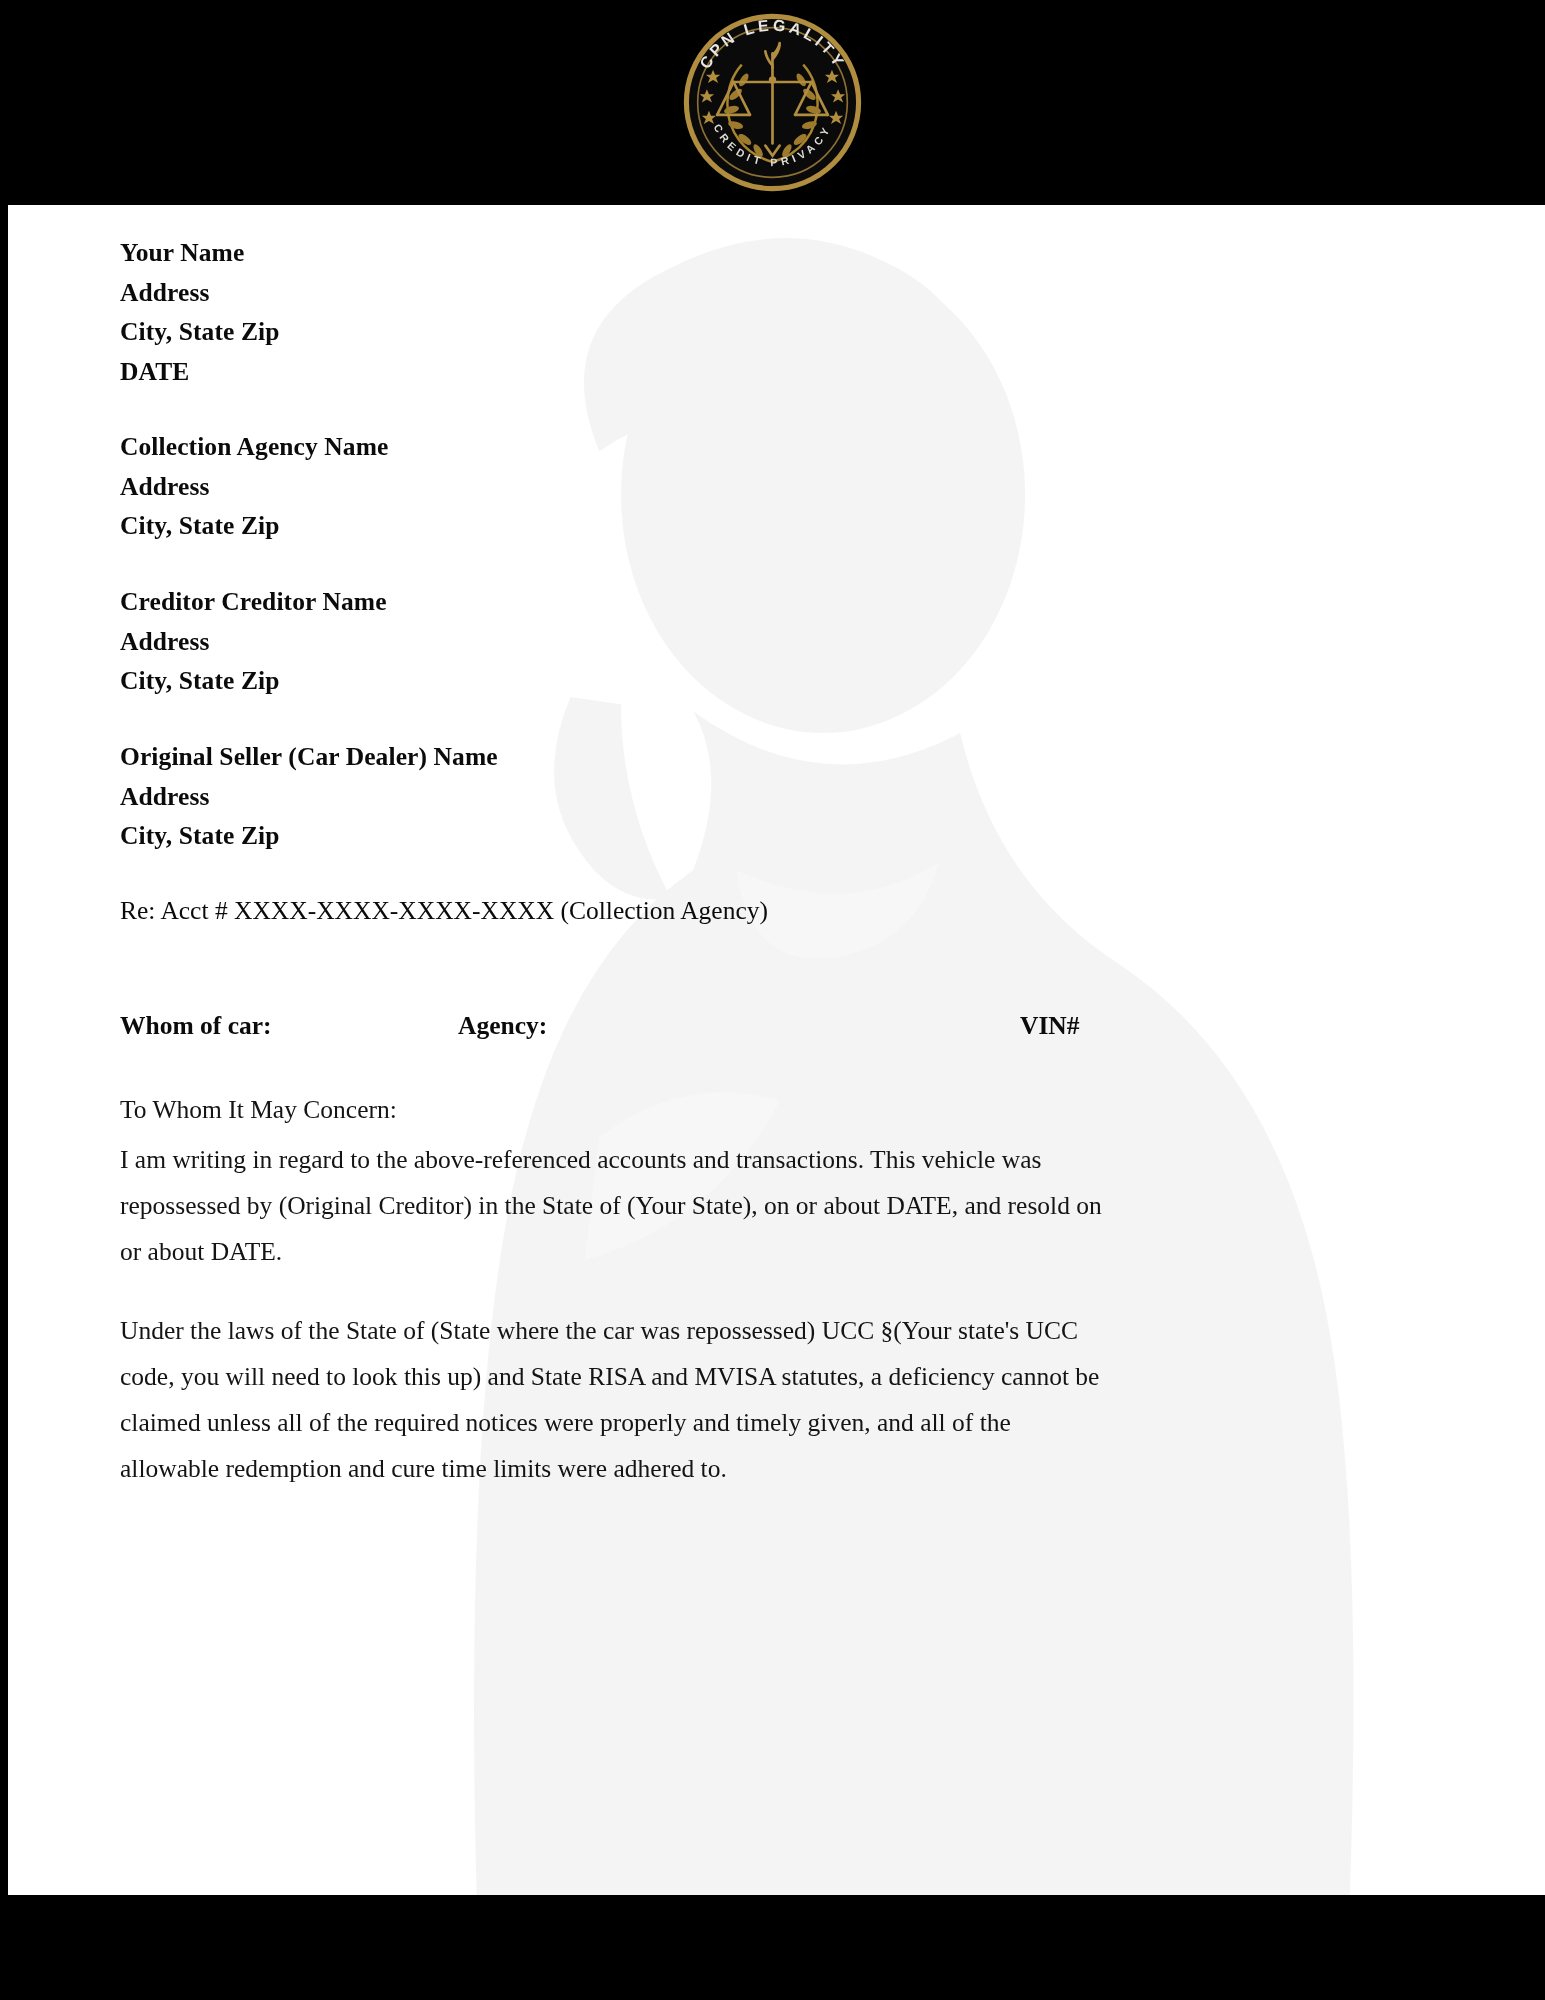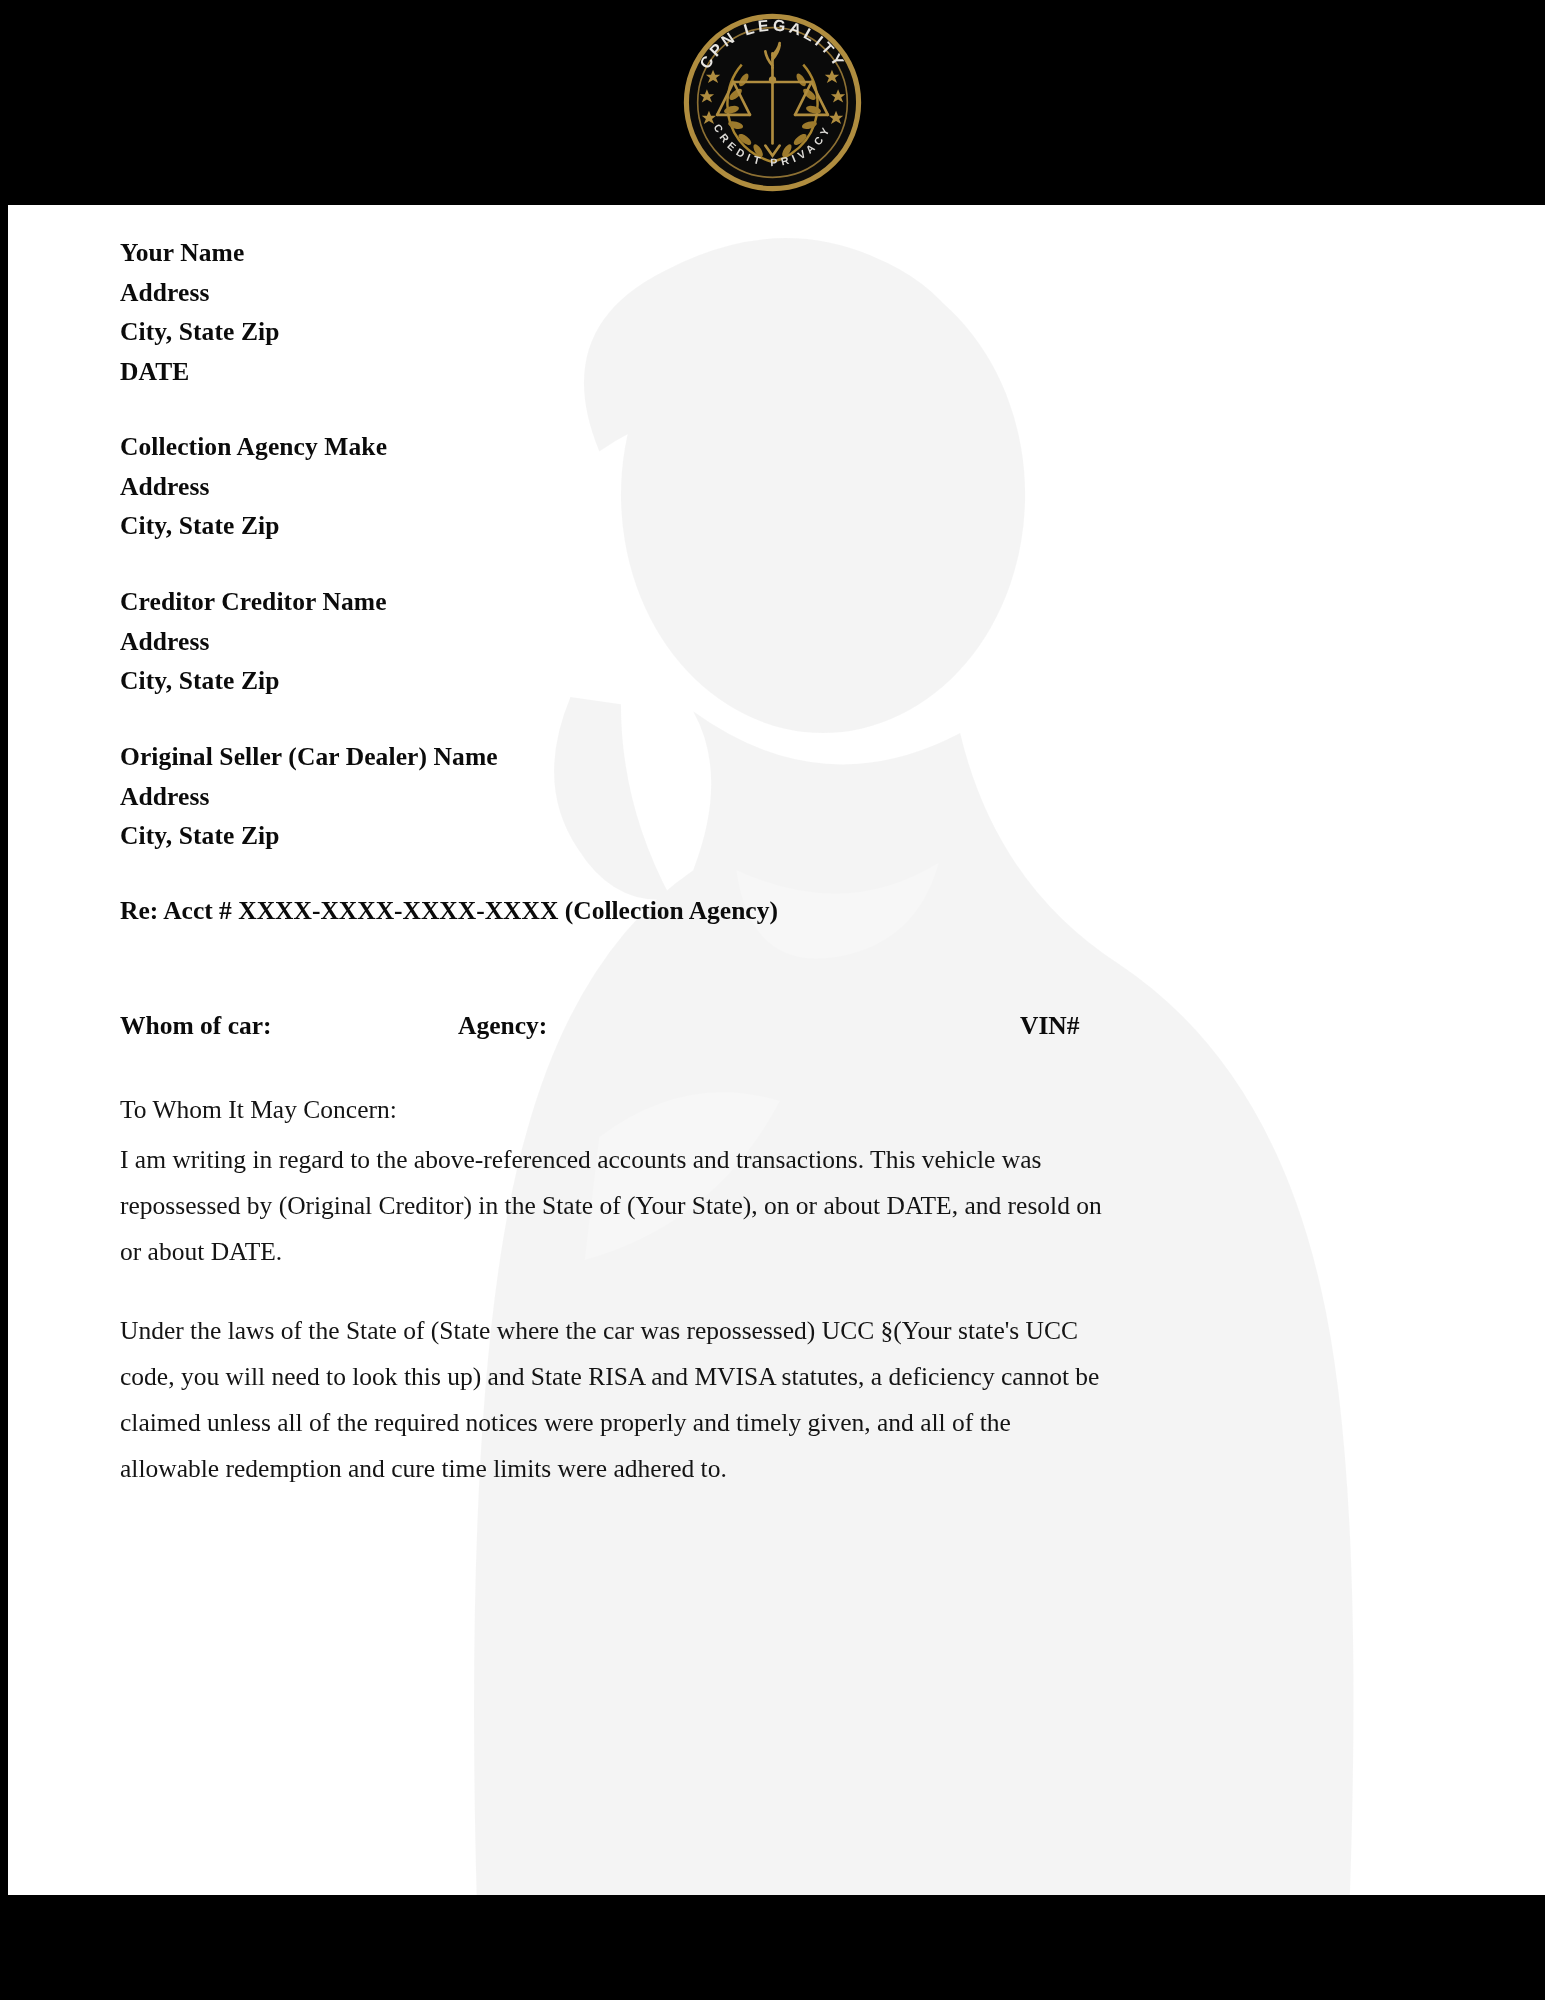--- a/index.html
+++ b/index.html
@@ -49,21 +49,21 @@
     position:absolute;left:112px;
     font-weight:bold;
     font-size:25.5px;
     line-height:39.5px;
     color:#0b0b0b;
     white-space:pre-line;
     letter-spacing:.1px;
   }
   .re-line{
     position:absolute;left:112px;
-    font-weight:bold;font-size:25.5px;line-height:39.5px;color:#0b0b0b;
+    font-weight:normal;font-size:25.5px;line-height:39.5px;color:#0b0b0b;
   }
   .carrow{
     position:absolute;left:112px;
     font-weight:bold;font-size:25.5px;color:#0b0b0b;
     width:1300px;
   }
   .carrow span.c1{position:absolute;left:0;}
   .carrow span.c2{position:absolute;left:338px;}
   .carrow span.c3{position:absolute;left:900px;}
   .para{
@@ -161,21 +161,21 @@
       </svg>
     </div>
 
     <div class="content">
 
       <div class="blk" style="top:28px">Your Name
 Address
 City, State Zip
 DATE</div>
 
-      <div class="blk" style="top:222px">Collection Agency Make
+      <div class="blk" style="top:222px">Collection Agency Name
 Address
 City, State Zip</div>
 
       <div class="blk" style="top:377px">Creditor Creditor Name
 Address
 City, State Zip</div>
 
       <div class="blk" style="top:532px">Original Seller (Car Dealer) Name
 Address
 City, State Zip</div>

